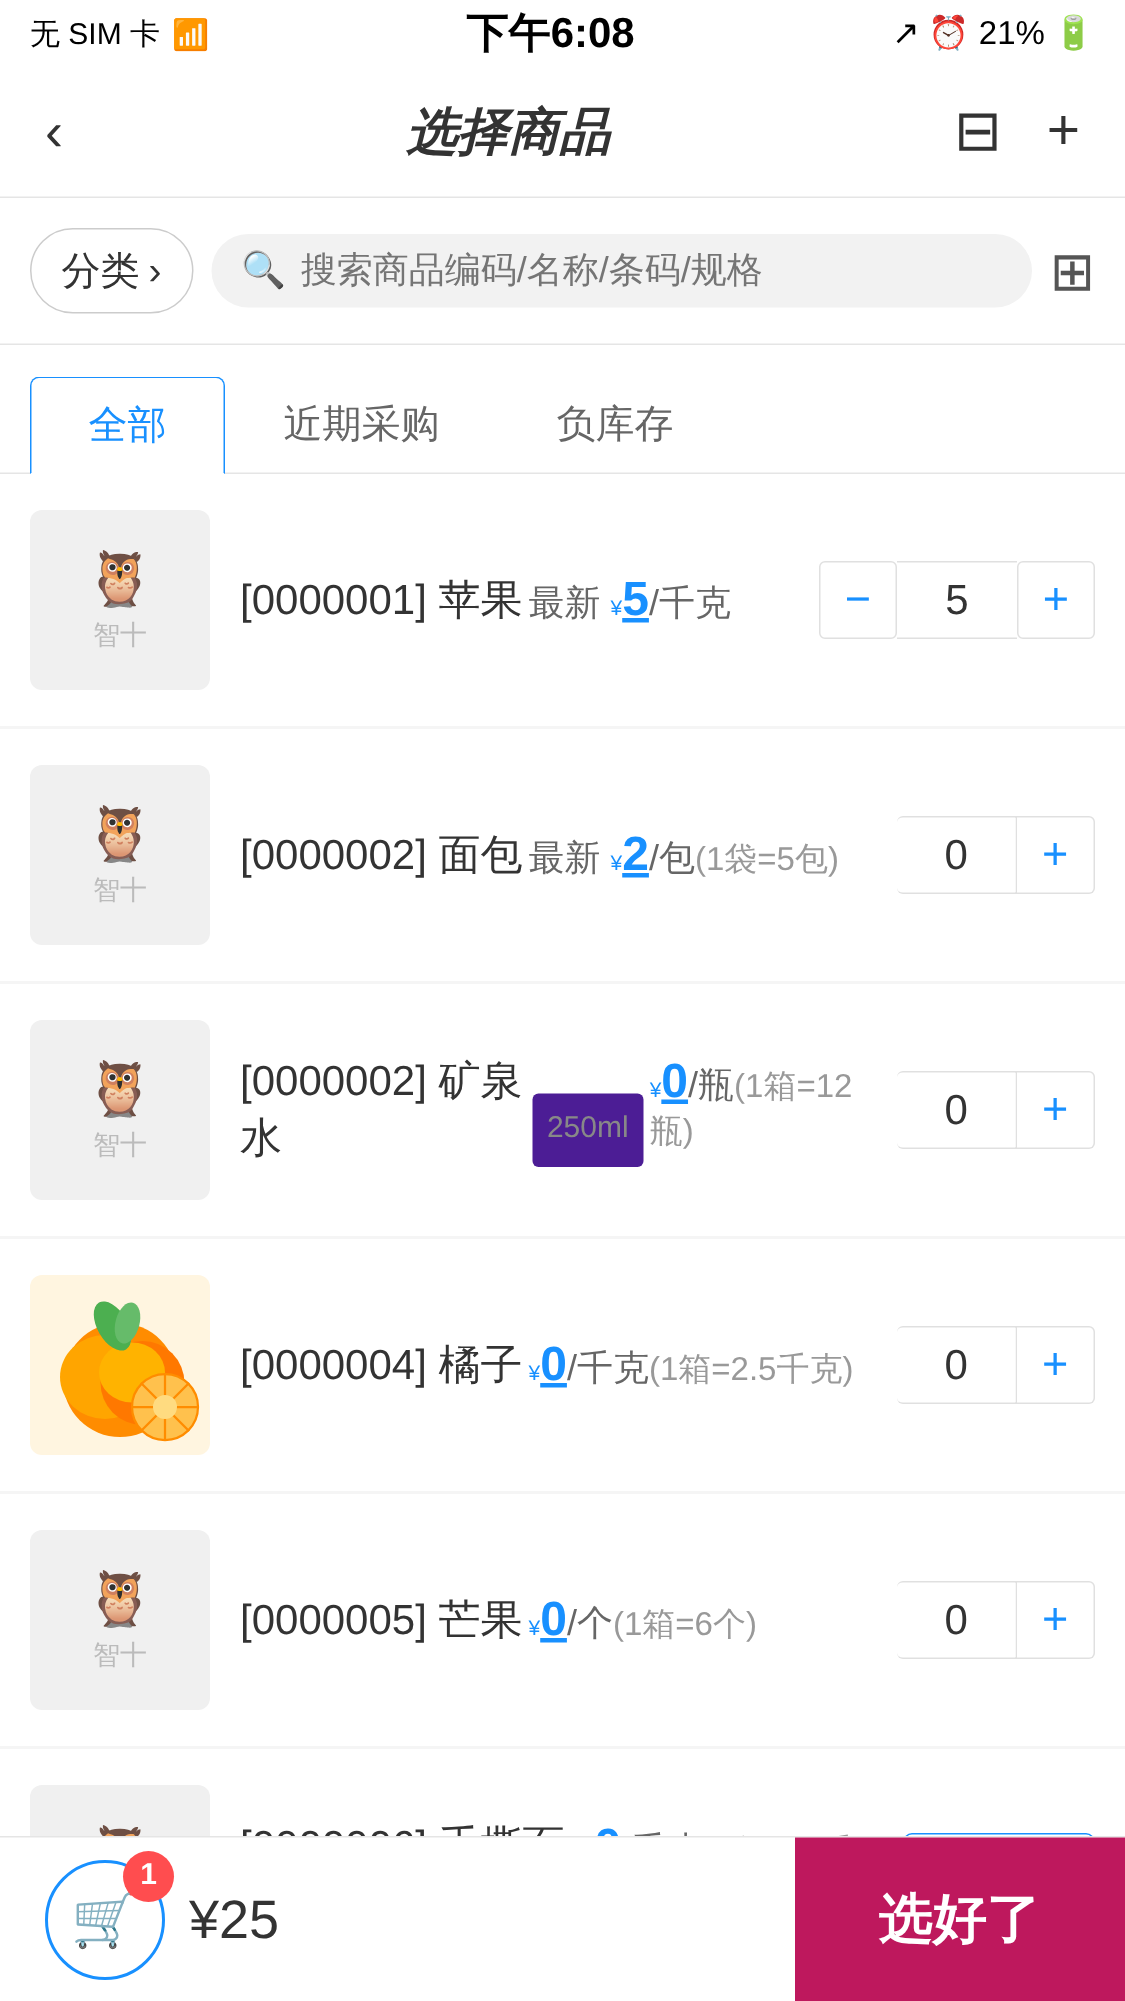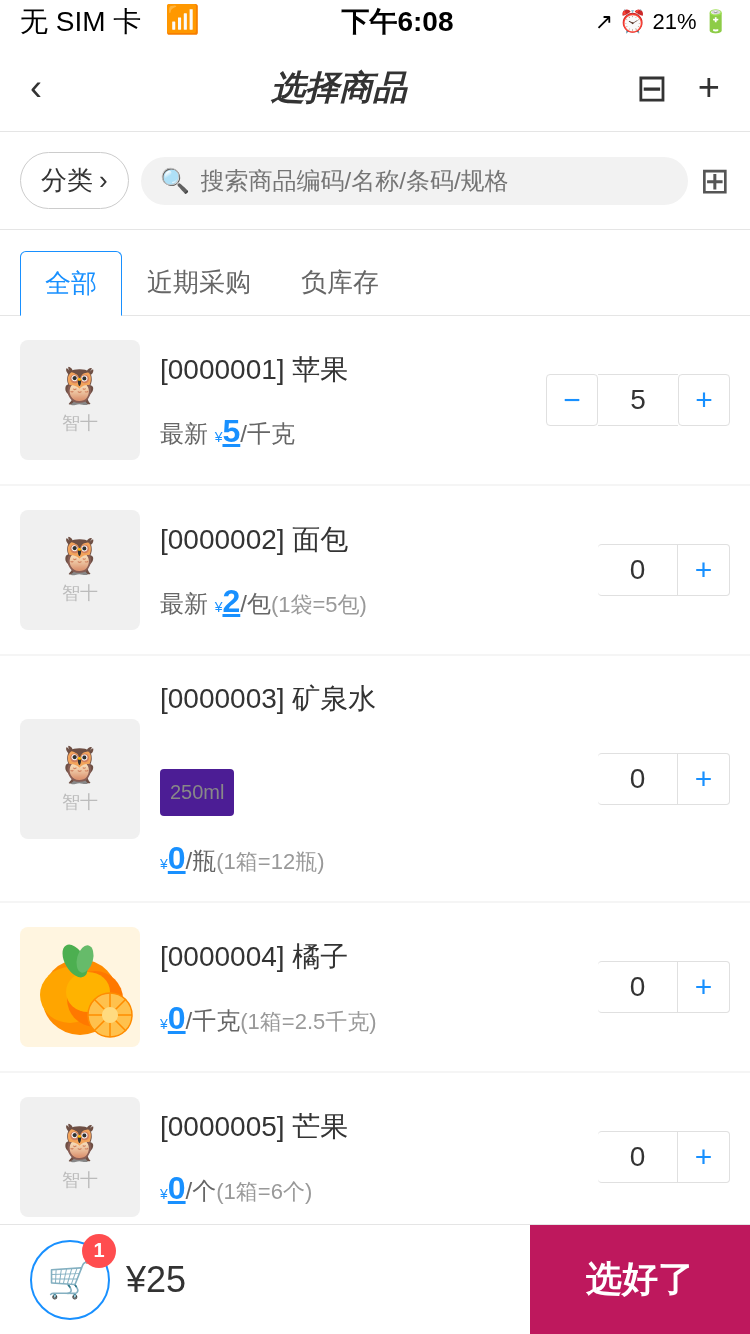--- a/index.html
+++ b/index.html
@@ -16,21 +16,21 @@
     .status-bar {
       width: 750px;
       height: 44px;
       background: #fff;
       display: flex;
       align-items: center;
       justify-content: space-between;
       padding: 0 20px;
       font-size: 24px;
     }
-    .status-left { display: flex; align-items: flex-start; gap: 24px; font-size: 28px; }
+    .status-left { display: flex; align-items: flex-end; gap: 8px; font-size: 20px; }
     .status-center { font-size: 28px; font-weight: 600; }
     .status-right { display: flex; align-items: center; gap: 6px; font-size: 22px; }
 
     
     .nav-bar {
       width: 750px;
       height: 88px;
       background: #fff;
       display: flex;
       align-items: center;
@@ -93,21 +93,21 @@
     
     .tab-bar {
       background: #fff;
       display: flex;
       align-items: center;
       padding: 20px 20px 0;
       gap: 0;
       border-bottom: 1px solid #e5e5e5;
     }
     .tab-item {
-      padding: 14px 24px;
+      padding: 14px 38px;
       font-size: 26px;
       color: #666;
       cursor: pointer;
       border-radius: 6px 6px 0 0;
       border: 1px solid transparent;
     }
     .tab-item.active {
       color: #1890ff;
       border: 1px solid #1890ff;
       border-bottom: 1px solid #fff;
@@ -147,22 +147,22 @@
       align-items: center;
       gap: 4px;
       color: #ccc;
     }
     .owl-icon { font-size: 36px; }
     .owl-text { font-size: 18px; color: #bbb; }
 
     .product-info {
       flex: 1;
       display: flex;
-      flex-direction: column;
-      gap: 24px;
+      flex-direction: row;
+      gap: 4px;
     }
     .product-name {
       font-size: 28px;
       font-weight: 500;
       color: #333;
     }
     .product-tag {
       display: inline-block;
       background: #4c1d95;
       color: #888;
@@ -395,21 +395,21 @@
   </div>
 
   <div class="product-item" style="min-height:160px;">
     <div class="product-image">
       <div class="owl-logo">
         <span class="owl-icon">🦉</span>
         <span class="owl-text">智十</span>
       </div>
     </div>
     <div class="product-info">
-      <span class="product-name">[0000003] 矿泉水</span>
+      <span class="product-name">[0000002] 矿泉水</span>
       <span class="product-tag">250ml</span>
       <div class="product-price">
         <span style="color:#1890ff; font-size:14px;">¥</span><span class="price-amount">0</span><span class="price-unit">/瓶</span><span class="price-note">(1箱=12瓶)</span>
       </div>
     </div>
     <div class="quantity-control">
       <input class="qty-input" value="0" type="text" style="border-radius: 4px 0px 0px 4px; border-right: 1px solid rgb(224, 224, 224);">
       <button class="qty-plus-only" style="border-left:none; border-radius:0 4px 4px 0;">+</button>
     </div>
   </div>

